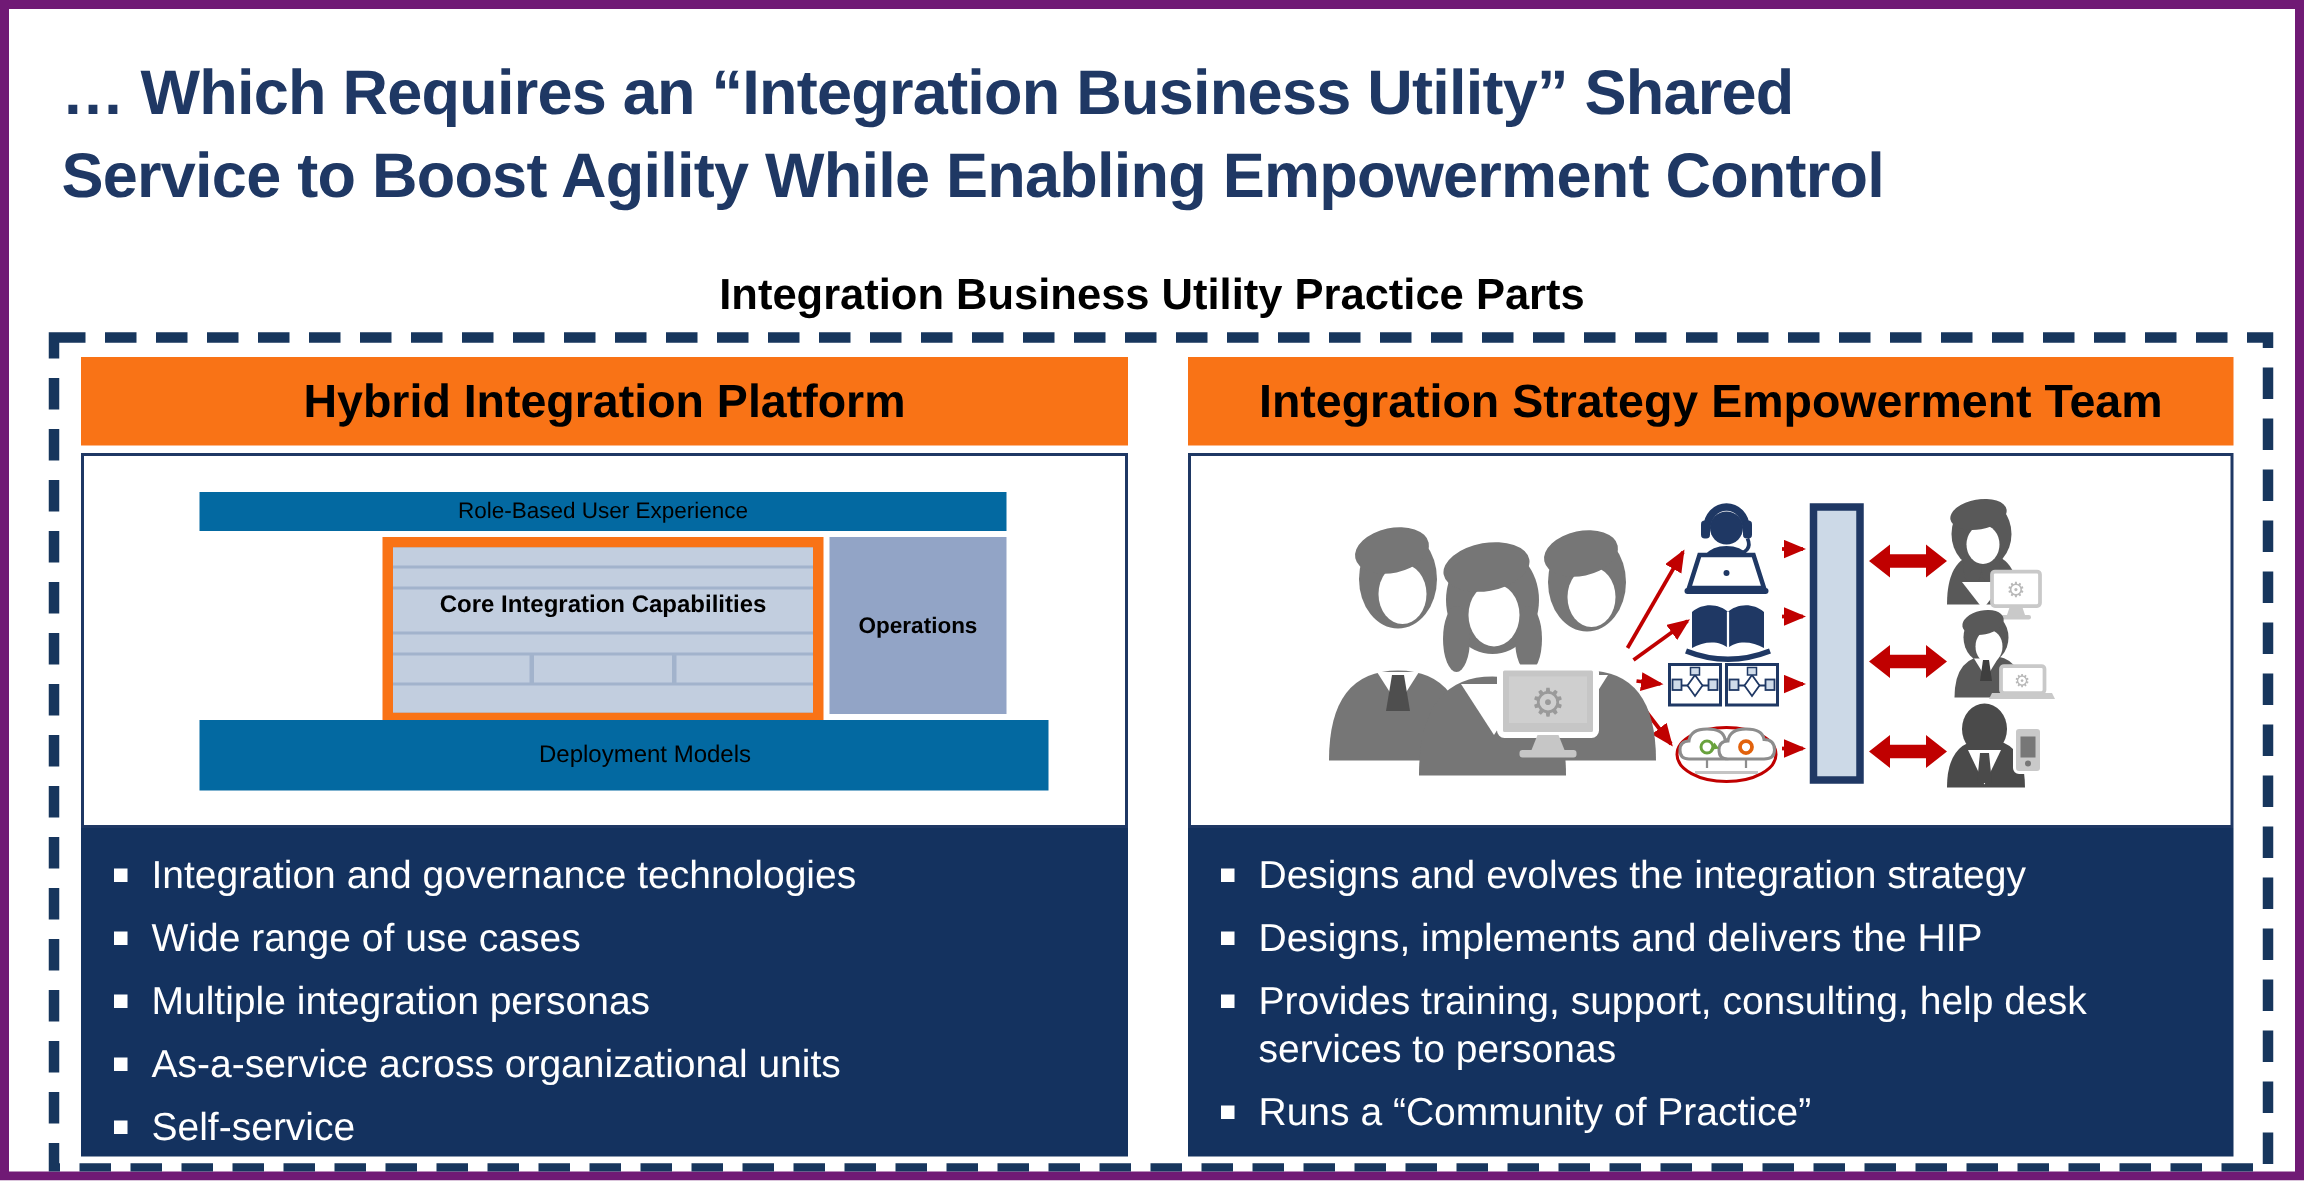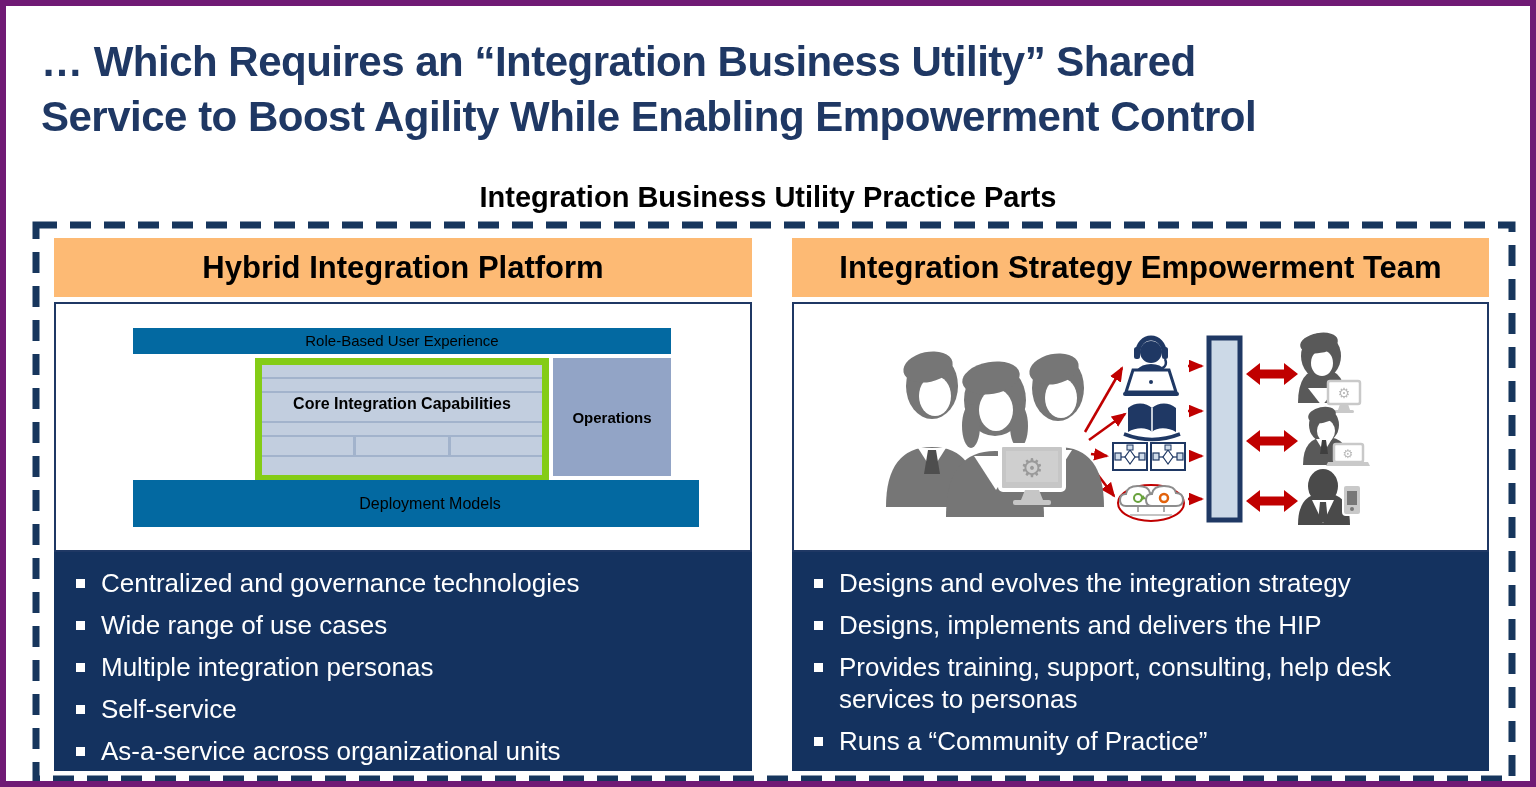--- a/index.html
+++ b/index.html
@@ -15,21 +15,21 @@
   .title span{display:block;}
   .subtitle{
     position:absolute;left:0;right:0;top:174px;text-align:center;
     font-size:29px;line-height:34px;font-weight:bold;color:#000;
   }
   .dashed-rect{position:absolute;left:26px;top:215px;}
   .panel{position:absolute;top:232px;height:533px;}
   .panel-left{left:48px;width:698px;}
   .panel-right{left:786px;width:697px;}
   .panel-header{
-    position:absolute;top:0;left:0;right:0;height:59px;background:#fdba74;
+    position:absolute;top:0;left:0;right:0;height:59px;background:#f97316;
     text-align:center;line-height:59px;font-size:31px;font-weight:bold;color:#000;
   }
   .panel-body{
     position:absolute;top:64px;left:0;right:0;height:250px;background:#fff;
     border:2px solid #1F3864;box-sizing:border-box;
   }
   .panel-bullets{
     position:absolute;top:314px;left:0;right:0;bottom:0;background:#14325F;
     margin:0;padding:15px 18px 0 22px;list-style:none;
   }
@@ -43,21 +43,21 @@
   .hip{position:absolute;inset:0;}
   .hip-bar{position:absolute;background:#0369a1;color:#000;font-weight:normal;text-align:center;}
   .top-bar{left:77px;top:24px;width:538px;height:26px;line-height:26px;font-size:15px;}
   .bottom-bar{left:77px;top:176px;width:538px;height:47px;line-height:47px;font-size:16px;padding-left:28px;}
   .side-box{
     position:absolute;top:54px;width:118px;height:118px;background:#92A4C6;
     display:flex;align-items:center;justify-content:center;
     font-size:15px;font-weight:bold;color:#000;
   }
   .gov{left:77px;} .ops{left:497px;}
-  .core{position:absolute;left:199px;top:54px;width:294px;height:124px;background:#84cc16;}
+  .core{position:absolute;left:199px;top:54px;width:294px;height:124px;background:#f97316;}
   .core-inner{position:absolute;inset:7px;background:#A2B3CC;display:flex;flex-direction:column;gap:2px;}
   .crow{background:#C2CEDF;flex:none;}
   .r1,.r2,.r4{height:12px;} .r3{height:28px;} .r6{flex:1;}
   .r5{height:18px;display:flex;gap:3px;background:transparent;}
   .r5 div{flex:1;background:#C2CEDF;}
   .core-label{
     position:absolute;left:0;right:0;top:37px;text-align:center;
     font-size:16px;font-weight:bold;color:#000;
   }
   .illu{position:absolute;left:0;top:0;}
@@ -100,37 +100,37 @@
           <div class="core-label">Core Integration Capabilities</div>
         </div>
         <div class="side-box ops">Operations</div>
         <div class="hip-bar bottom-bar">Deployment Models</div>
       </div>
     </div>
 
     <ul class="panel-bullets">
       <li>
           <span class="sq"></span>
-          <span class="bt">Centralized and governance technologies</span>
+          <span class="bt">Integration and governance technologies</span>
         </li>
       <li>
           <span class="sq"></span>
           <span class="bt">Wide range of use cases</span>
         </li>
       <li>
           <span class="sq"></span>
           <span class="bt">Multiple integration personas</span>
         </li>
       <li>
           <span class="sq"></span>
+          <span class="bt">As-a-service across organizational units</span>
+        </li>
+      <li>
+          <span class="sq"></span>
           <span class="bt">Self-service</span>
-        </li>
-      <li>
-          <span class="sq"></span>
-          <span class="bt">As-a-service across organizational units</span>
         </li>
     </ul>
   </section>
 
   <section class="panel panel-right">
     <header class="panel-header">Integration Strategy Empowerment Team</header>
 
     <div class="panel-body">
       <svg class="illu" width="693" height="246" viewBox="0 0 693 246">
         <defs>

